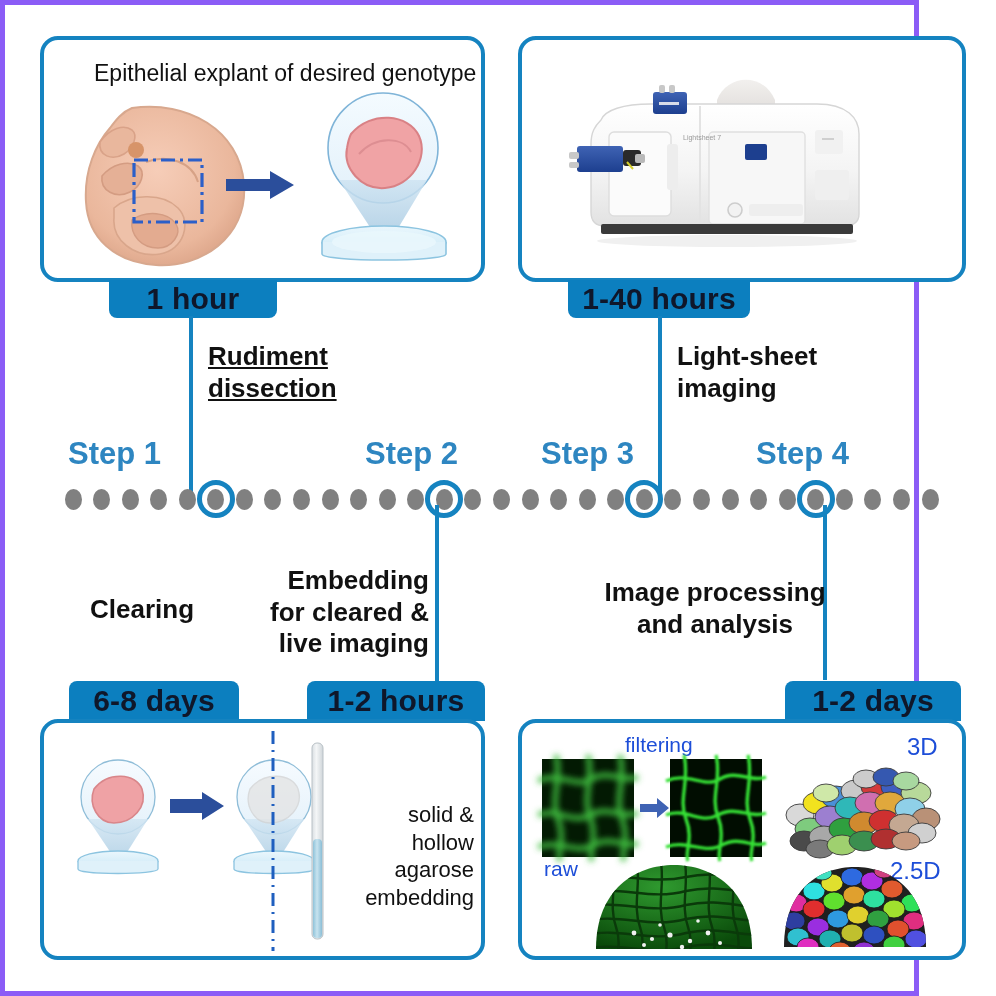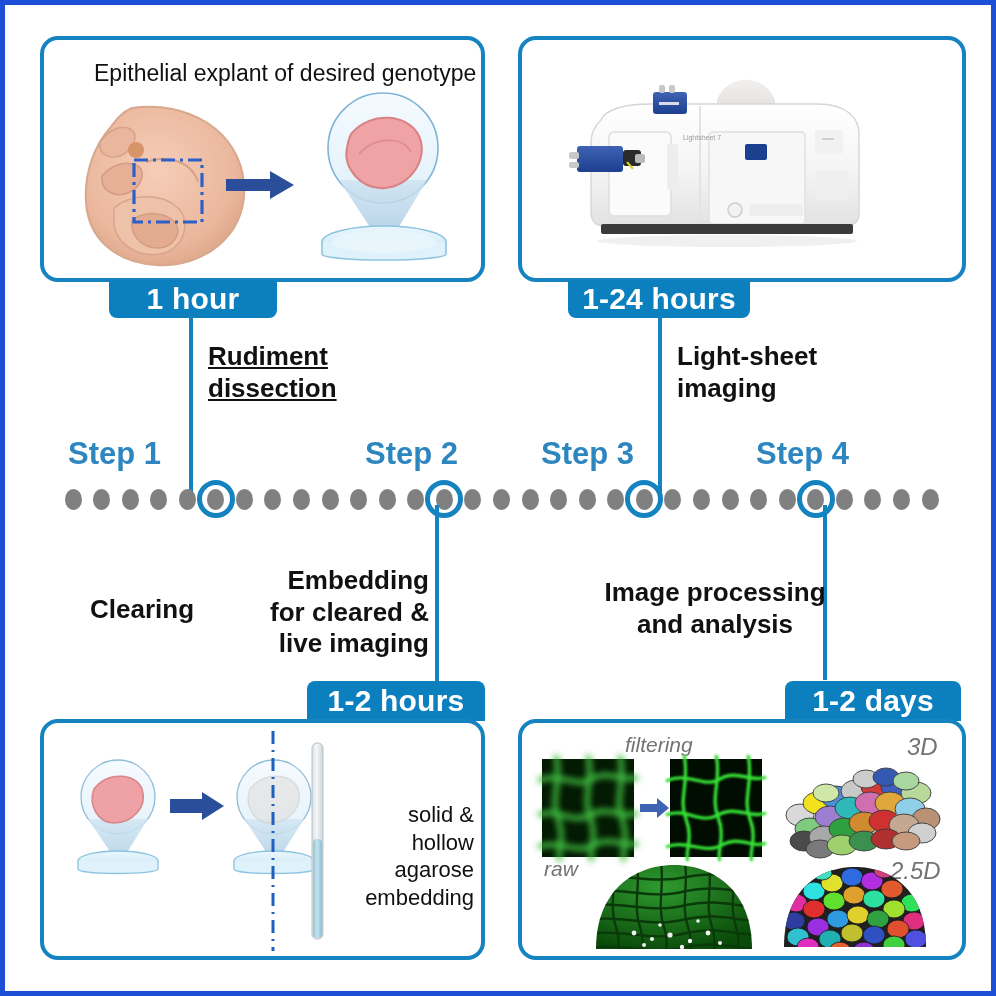--- a/index.html
+++ b/index.html
@@ -1,31 +1,31 @@
 <!DOCTYPE html>
 <html><head>
 <meta charset="utf-8">
 <style>
   html,body{margin:0;padding:0;background:#fff;}
   body{width:996px;height:996px;font-family:"Liberation Sans",sans-serif;overflow:hidden;}
-  #root{position:relative;width:996px;height:996px;background:#ffffff;
-        box-sizing:border-box;border:5px solid #1d4ed8;}
+  #root{position:relative;width:919px;height:996px;background:#ffffff;
+        box-sizing:border-box;border:5px solid #8b5cf6;}
   .panel{position:absolute;background:#ffffff;border:4px solid #1583C0;border-radius:18px;box-sizing:border-box;}
-  .badge{position:absolute;background:#0C7FBF;color:#ffffff;font-weight:bold;
+  .badge{position:absolute;background:#0C7FBF;color:#0f172a;font-weight:bold;
          display:flex;align-items:center;justify-content:center;letter-spacing:.2px;box-sizing:border-box;}
   .badge.top{border-radius:0 0 8px 8px;}
   .badge.bottom{border-radius:8px 8px 0 0;}
   .connector{position:absolute;background:#1583C0;width:4px;}
   .steplabel{position:absolute;color:#2E86C1;font-weight:bold;font-size:31px;white-space:nowrap;}
   .proclabel{position:absolute;color:#111;font-weight:bold;font-size:26px;line-height:1.22;white-space:pre-line;}
   .tl-dot{position:absolute;width:17px;height:21px;border-radius:50%;background:#808080;}
   .tl-ring{position:absolute;width:38px;height:38px;border-radius:50%;border:5px solid #1583C0;box-sizing:border-box;background:transparent;}
   .ptitle{position:absolute;font-size:23px;color:#111;white-space:nowrap;}
   .ptxt{position:absolute;font-size:22px;color:#111;line-height:1.25;}
-  .smalllbl{position:absolute;font-size:21px;color:#737373;font-style:italic;}
+  .smalllbl{position:absolute;font-size:21px;color:#1d4ed8;}
   svg{display:block;overflow:visible;}
 </style>
 </head>
 <body>
 
 <div id="root">
 
   <div class="panel" style="left:35px;top:31px;width:445px;height:246px;">
     <div class="ptitle" style="left:50px;top:20px;">Epithelial explant of desired genotype</div>
 
@@ -135,21 +135,21 @@
         <rect x="10" y="88" width="46" height="26" rx="3" fill="url(#blueg)"></rect>
         <rect x="56" y="92" width="18" height="16" rx="3" fill="#2a2a2a"></rect>
         <rect x="2" y="94" width="10" height="7" rx="2" fill="#c8c8c8"></rect>
         <rect x="2" y="104" width="10" height="6" rx="2" fill="#c8c8c8"></rect>
         <rect x="68" y="96" width="10" height="9" rx="2" fill="#b9b9b9"></rect>
         <path d="M60 104 l6 7" stroke="#d4cf2e" stroke-width="2"></path>
       </g>
     </svg>
   </div>
 
-  <div class="badge top" style="left:563px;top:275px;width:182px;height:38px;font-size:30px;">1-24 hours</div>
+  <div class="badge top" style="left:563px;top:275px;width:182px;height:38px;font-size:30px;">1-40 hours</div>
   <div class="connector" style="left:653px;top:311px;height:183px;"></div>
   <div class="proclabel" style="left:672px;top:336px;">Light-sheet
 imaging</div>
 
   <div class="steplabel" style="left:63px;top:431px;">Step 1</div>
   <div class="steplabel" style="left:360px;top:431px;">Step 2</div>
   <div class="steplabel" style="left:536px;top:431px;">Step 3</div>
   <div class="steplabel" style="left:751px;top:431px;">Step 4</div>
 
   <div id="timeline" style="position:absolute;left:0;top:0;width:996px;height:996px;pointer-events:none;">
@@ -193,20 +193,21 @@
   <div class="connector" style="left:430px;top:500px;height:183px;"></div>
   <div class="connector" style="left:818px;top:500px;height:175px;"></div>
 
   <div class="proclabel" style="left:85px;top:589px;">Clearing</div>
   <div class="proclabel" style="left:262px;top:560px;text-align:right;width:162px;">Embedding
 for cleared &amp;
 live imaging</div>
   <div class="proclabel" style="left:560px;top:572px;text-align:center;width:300px;">Image processing
 and analysis</div>
 
+  <div class="badge bottom" style="left:64px;top:676px;width:170px;height:40px;font-size:30px;">6-8 days</div>
   <div class="badge bottom" style="left:302px;top:676px;width:178px;height:40px;font-size:30px;">1-2 hours</div>
   <div class="badge bottom" style="left:735px;top:676px;width:176px;height:40px;font-size:30px;margin-left:45px;">1-2 days</div>
 
   <div class="panel" style="left:35px;top:714px;width:445px;height:241px;">
 
     <svg style="position:absolute;left:22px;top:34px;" width="260" height="130" viewBox="0 0 260 130">
       <defs>
         <linearGradient id="lensg2" x1="0" y1="0" x2="0" y2="1">
           <stop offset="0%" stop-color="#f6fbff"></stop>
             <stop offset="100%" stop-color="#e4f1fa"></stop>

